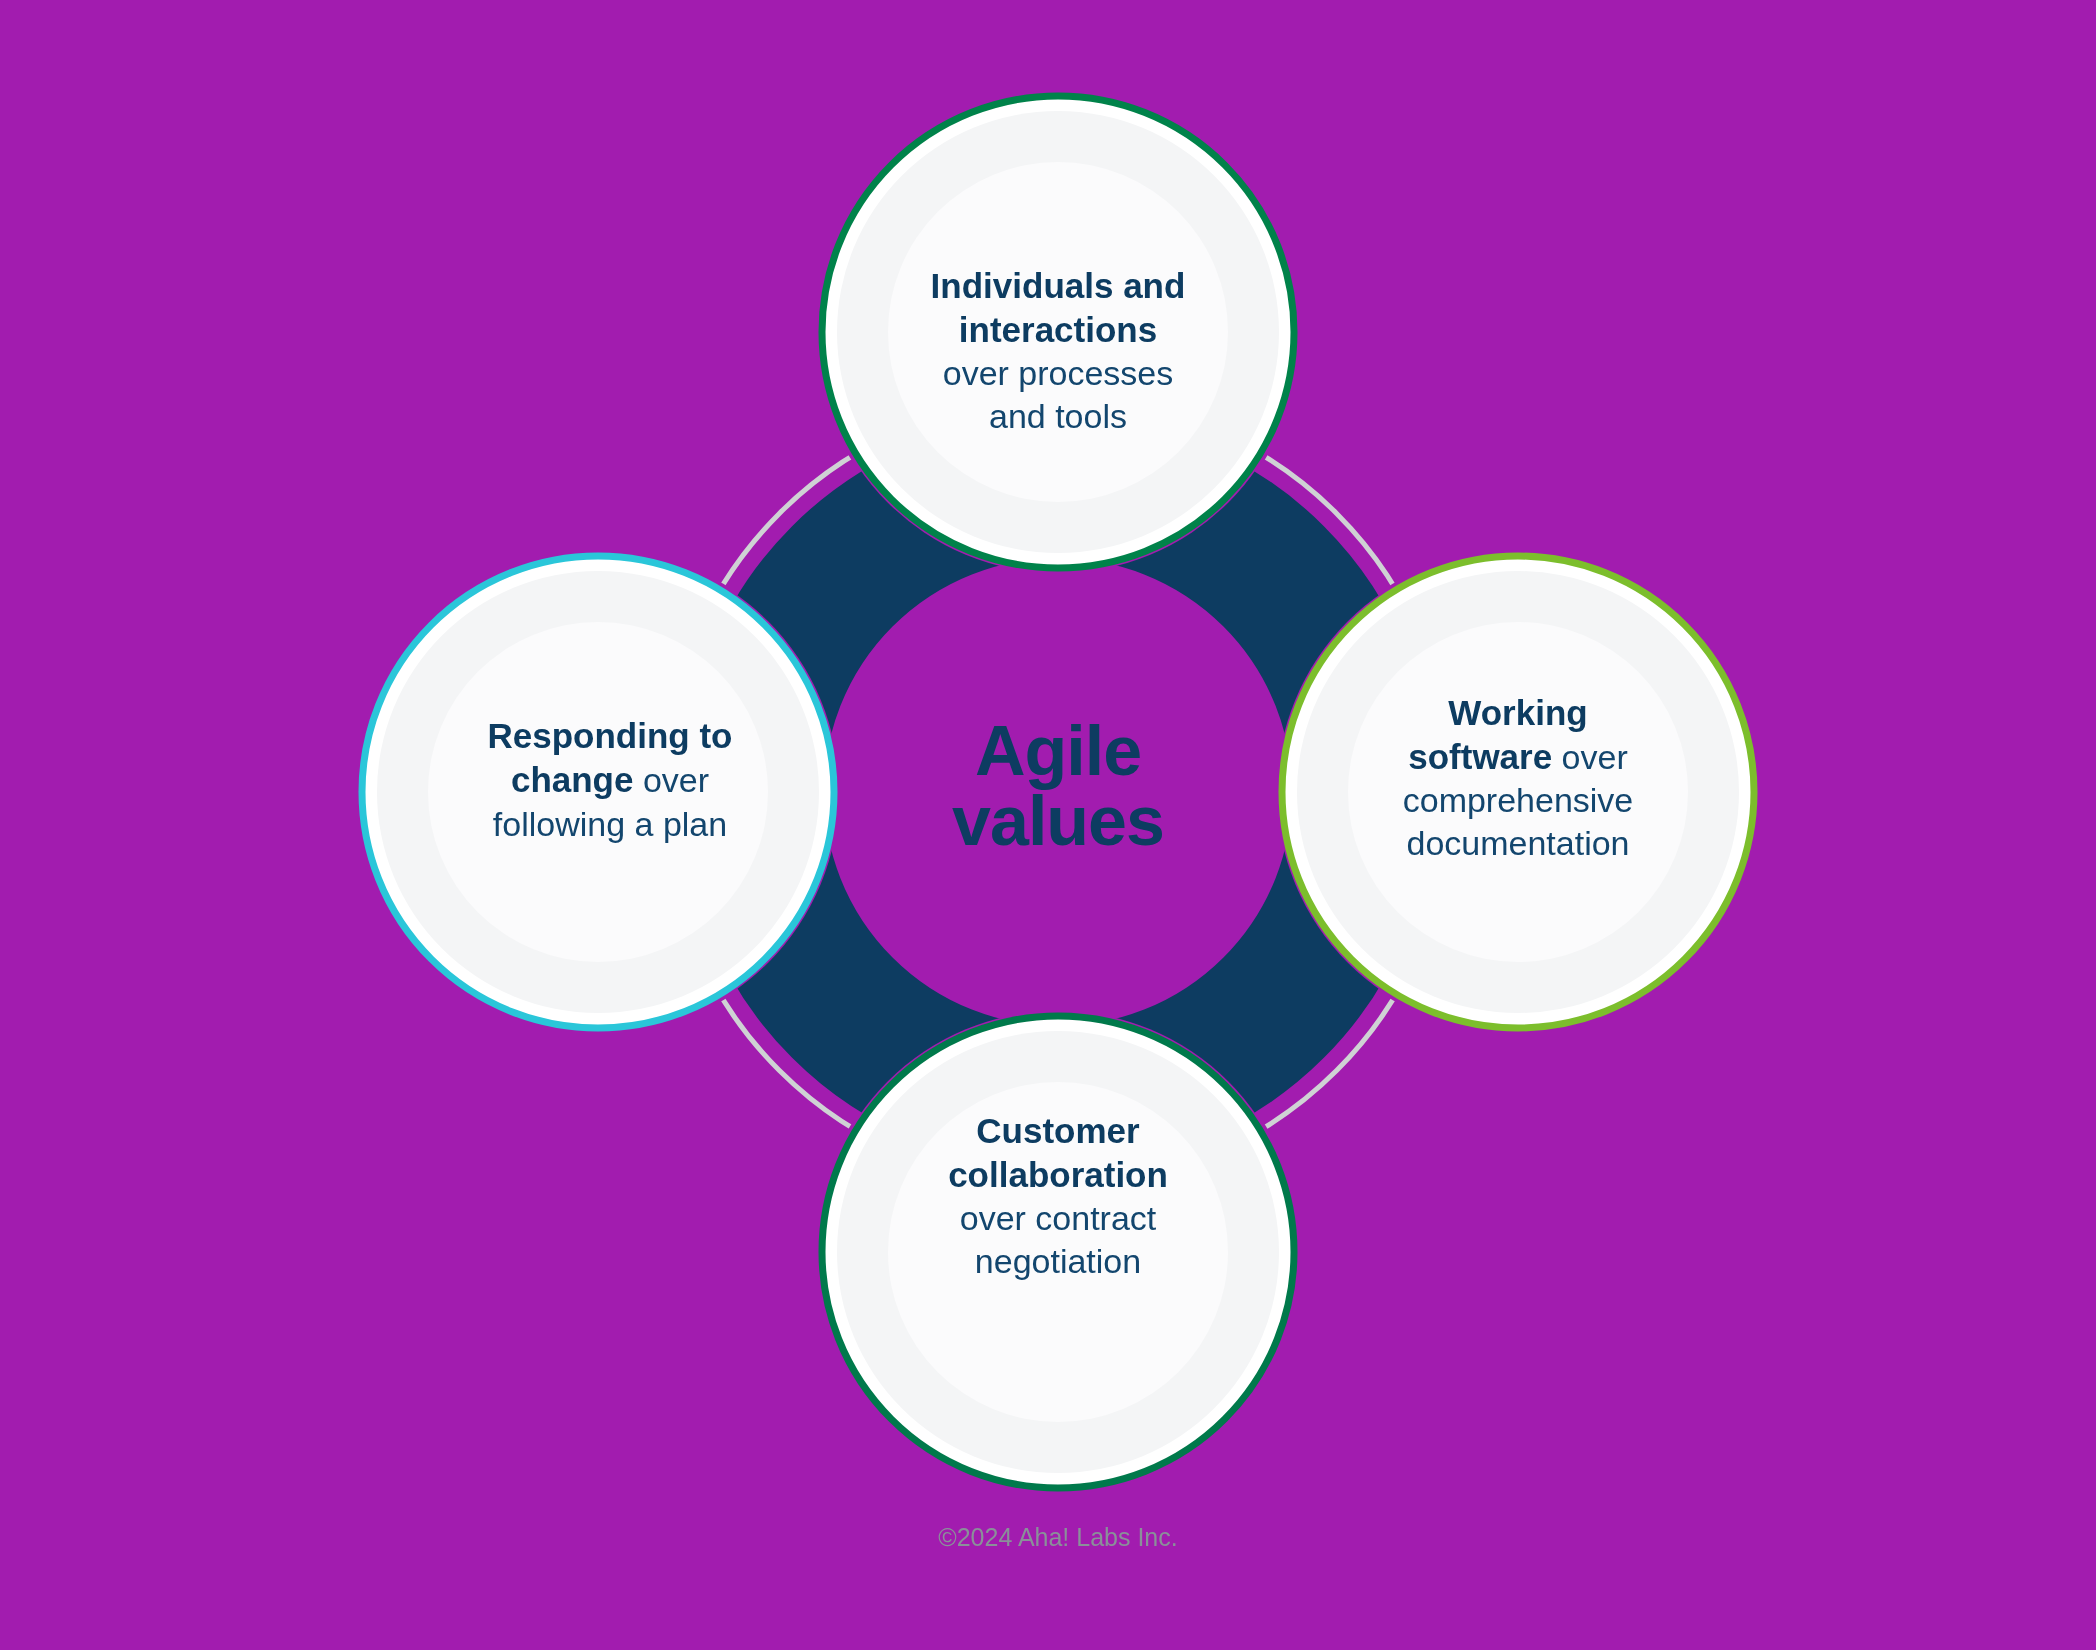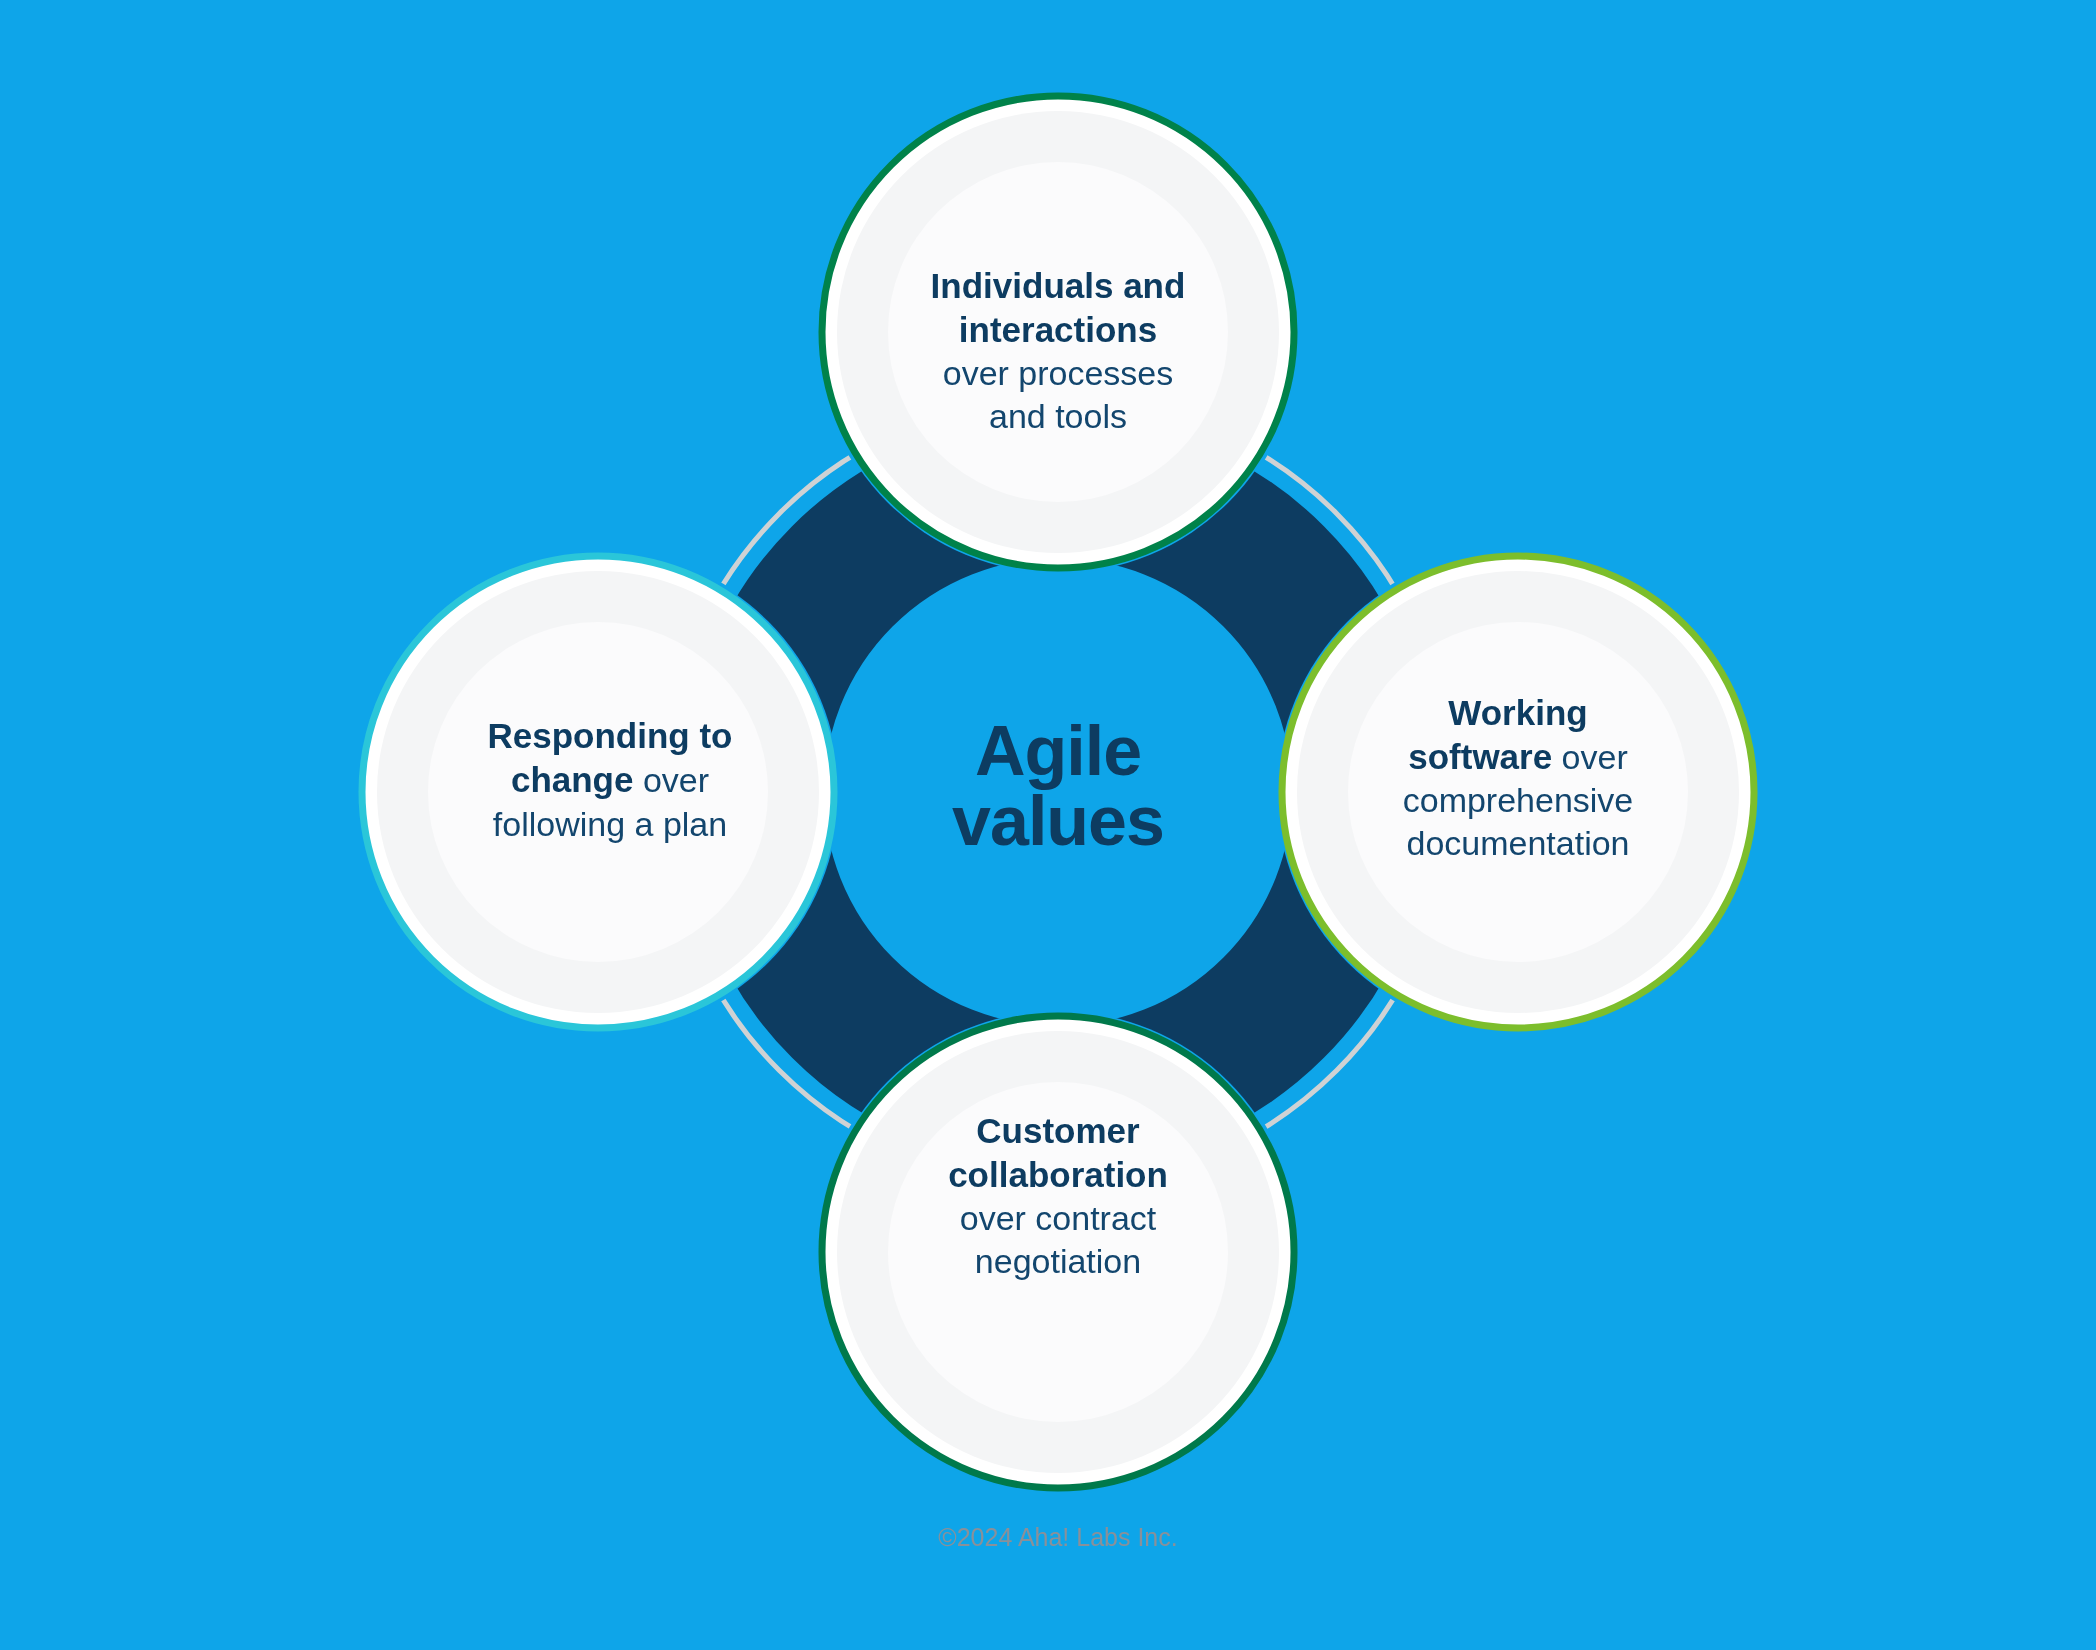--- a/index.html
+++ b/index.html
@@ -10,21 +10,21 @@
   body {
     width: 2096px;
     height: 1650px;
     font-family: "Liberation Sans", sans-serif;
     overflow: hidden;
   }
   #stage {
     position: relative;
     width: 2096px;
     height: 1650px;
-    background: #0ea5e9;
+    background: #a21caf;
   }
   #diagram {
     display: block;
     width: 2096px;
     height: 1650px;
   }
   .lbl-bold {
     font-weight: 700;
     fill: #0d3c61;
   }

